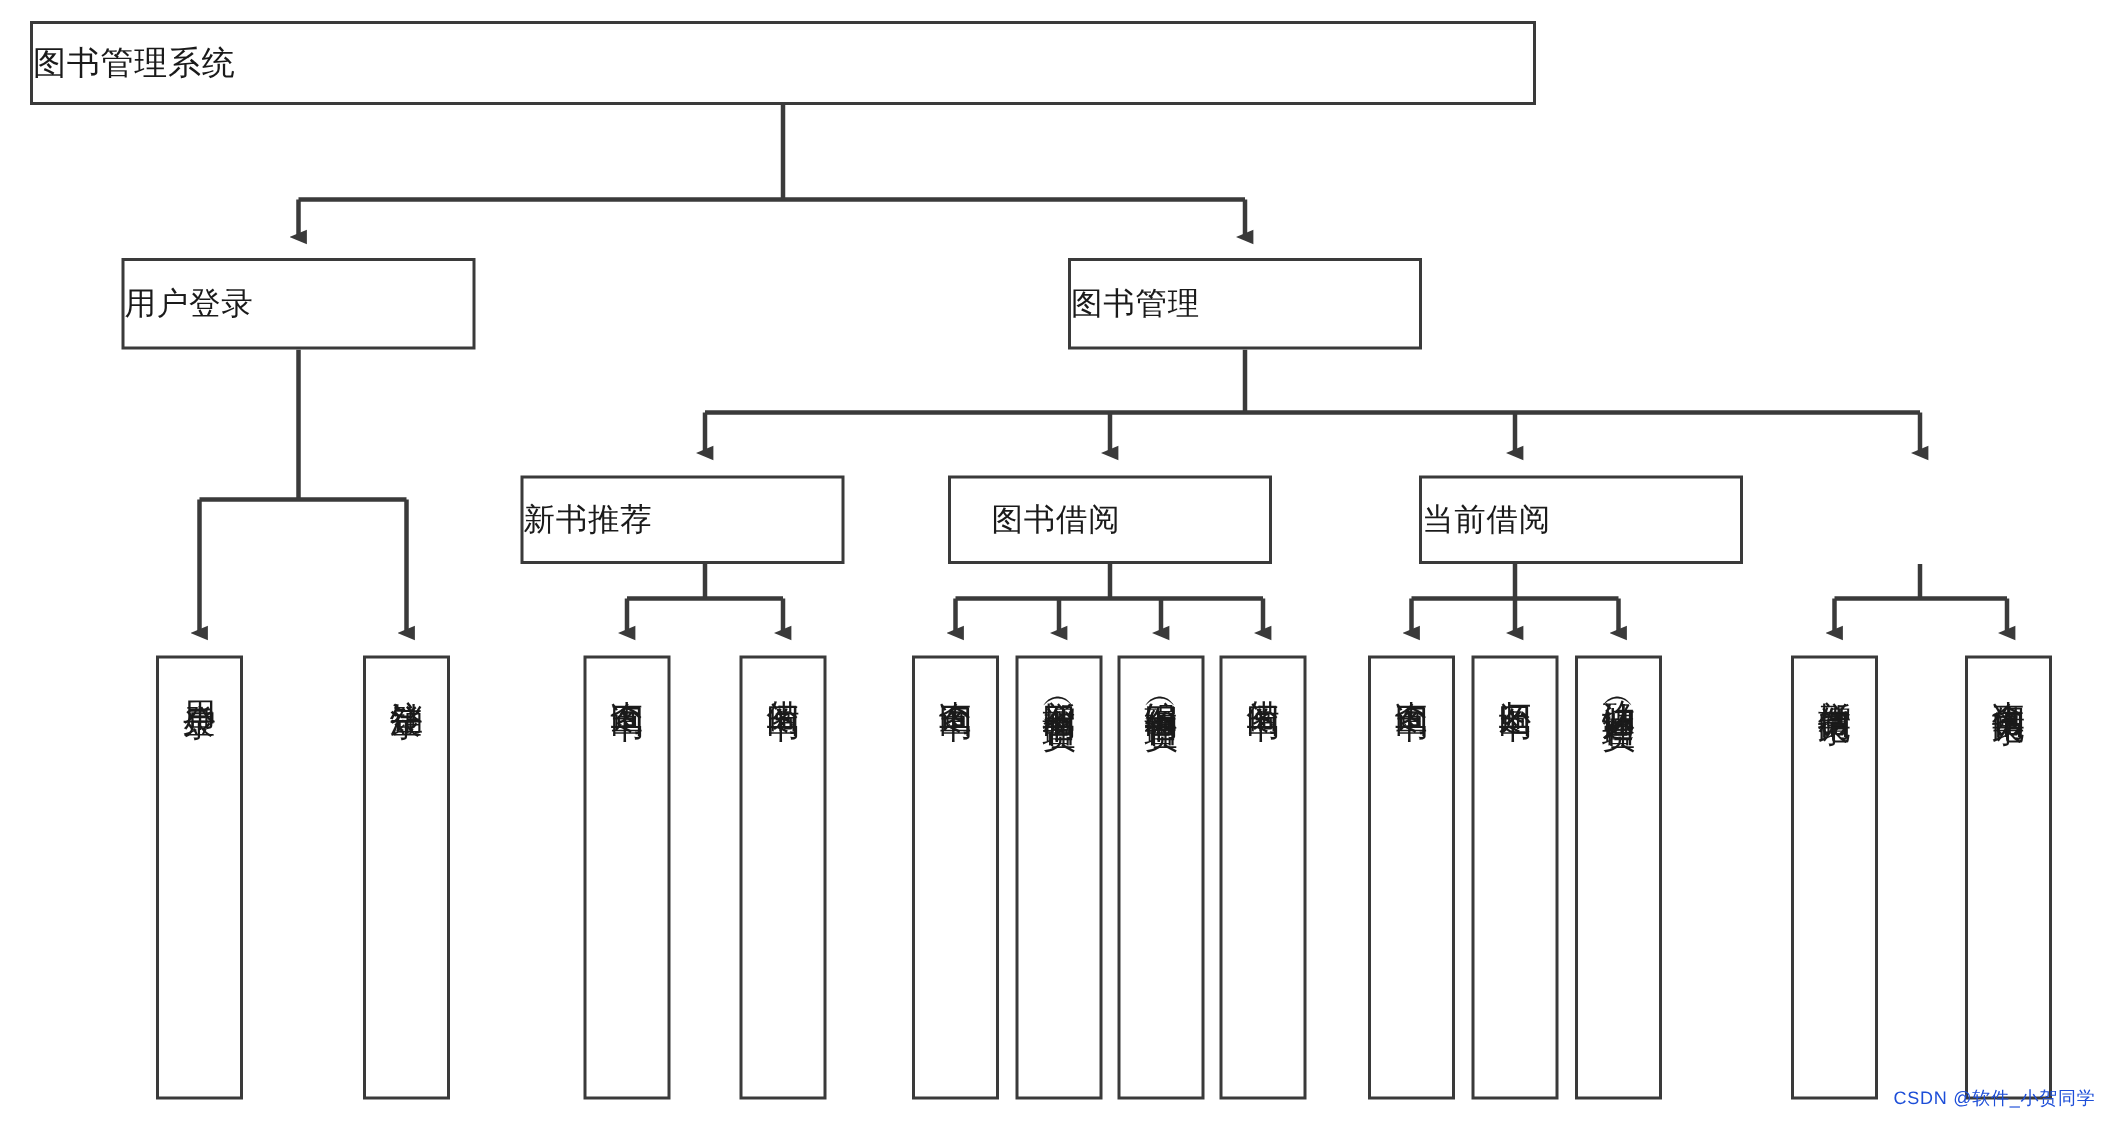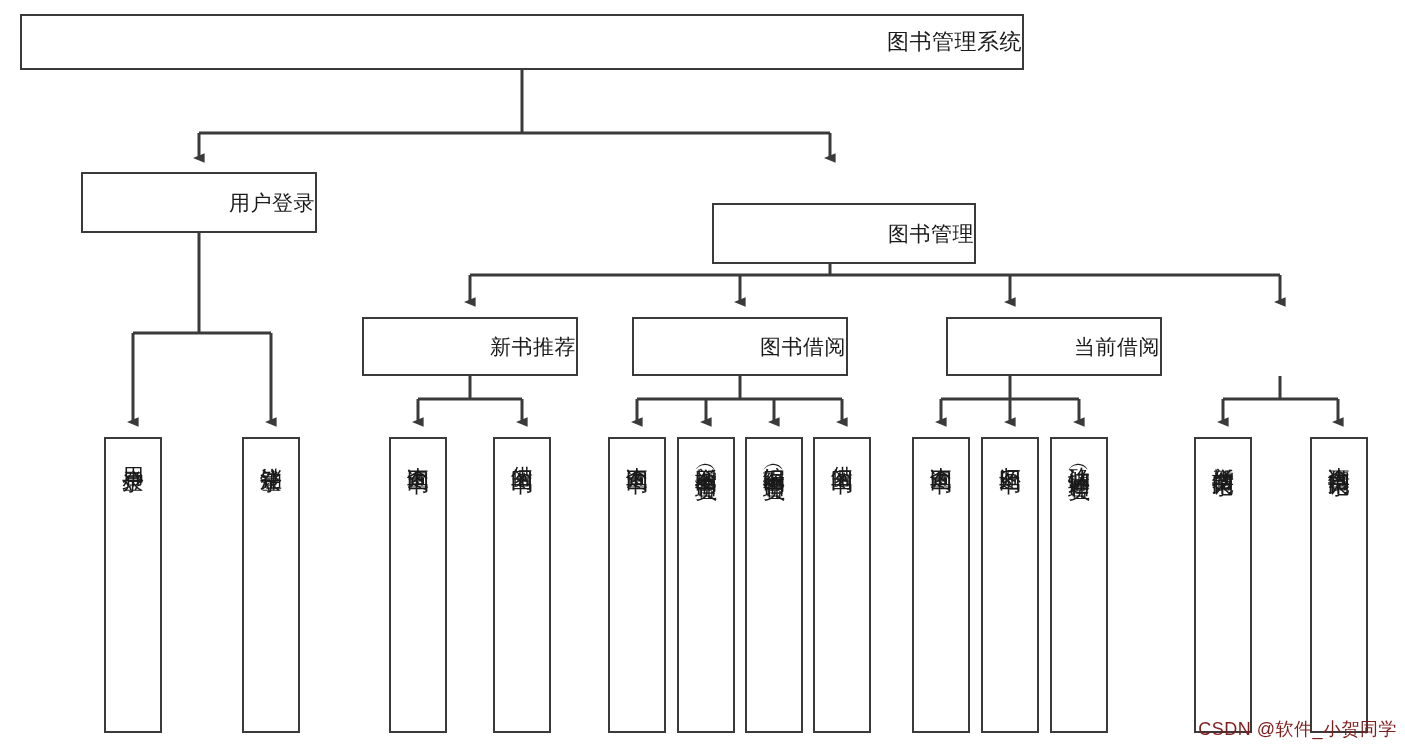--- a/index.html
+++ b/index.html
@@ -25,21 +25,21 @@
     height: 747px;
     pointer-events: none;
   }
   .node {
     position: absolute;
     box-sizing: border-box;
     background: #ffffff;
     border: 2px solid #3a3a3a;
     display: flex;
     align-items: center;
-    justify-content: flex-end;
+    justify-content: flex-start;
     color: #1a1a1a;
     z-index: 2;
   }
   .node .label {
     display: block;
     text-align: center;
     line-height: 1.12;
     letter-spacing: 0.5px;
     white-space: nowrap;
   }
@@ -62,22 +62,22 @@
     text-orientation: upright;
     font-size: 22px;
     line-height: 1.18;
     letter-spacing: 2px;
     white-space: nowrap;
   }
   .watermark {
     position: absolute;
     right: 8px;
     bottom: 6px;
-    font-size: 18px;
-    color: #7f1d1d;
+    font-size: 12px;
+    color: #1d4ed8;
     white-space: nowrap;
     z-index: 5;
     letter-spacing: 0.5px;
   }
 </style>
 </head>
 <body>
 
 <div id="canvas">
 
@@ -136,29 +136,29 @@
   </svg>
 
   <div class="node h root" style="left:20px; top:14px; width:1004px; height:56px;">
     <span class="label">图书管理系统</span>
   </div>
 
   <div class="node h" style="left:81px; top:172px; width:236px; height:61px;">
     <span class="label">用户登录</span>
   </div>
 
-  <div class="node h" style="left:712px; top:172px; width:264px; height:61px;margin-top:31px;">
+  <div class="node h" style="left:712px; top:172px; width:236px; height:61px;">
     <span class="label">图书管理</span>
   </div>
 
-  <div class="node h" style="left:362px; top:317px; width:216px; height:59px;">
+  <div class="node h" style="left:347px; top:317px; width:216px; height:59px;">
     <span class="label">新书推荐</span>
   </div>
 
-  <div class="node h" style="left:632px; top:317px; width:216px; height:59px;">
+  <div class="node h" style="left:632px; top:317px; width:216px; height:59px;padding-left:27px;">
     <span class="label">图书借阅</span>
   </div>
 
   <div class="node h" style="left:902px; top:317px; width:216px; height:59px;margin-left:44px;">
     <span class="label">当前借阅</span>
   </div>
 
 
   <div class="node v" style="left:104px; top:437px; width:58px; height:296px;">
     <span class="label">用户登录</span>

